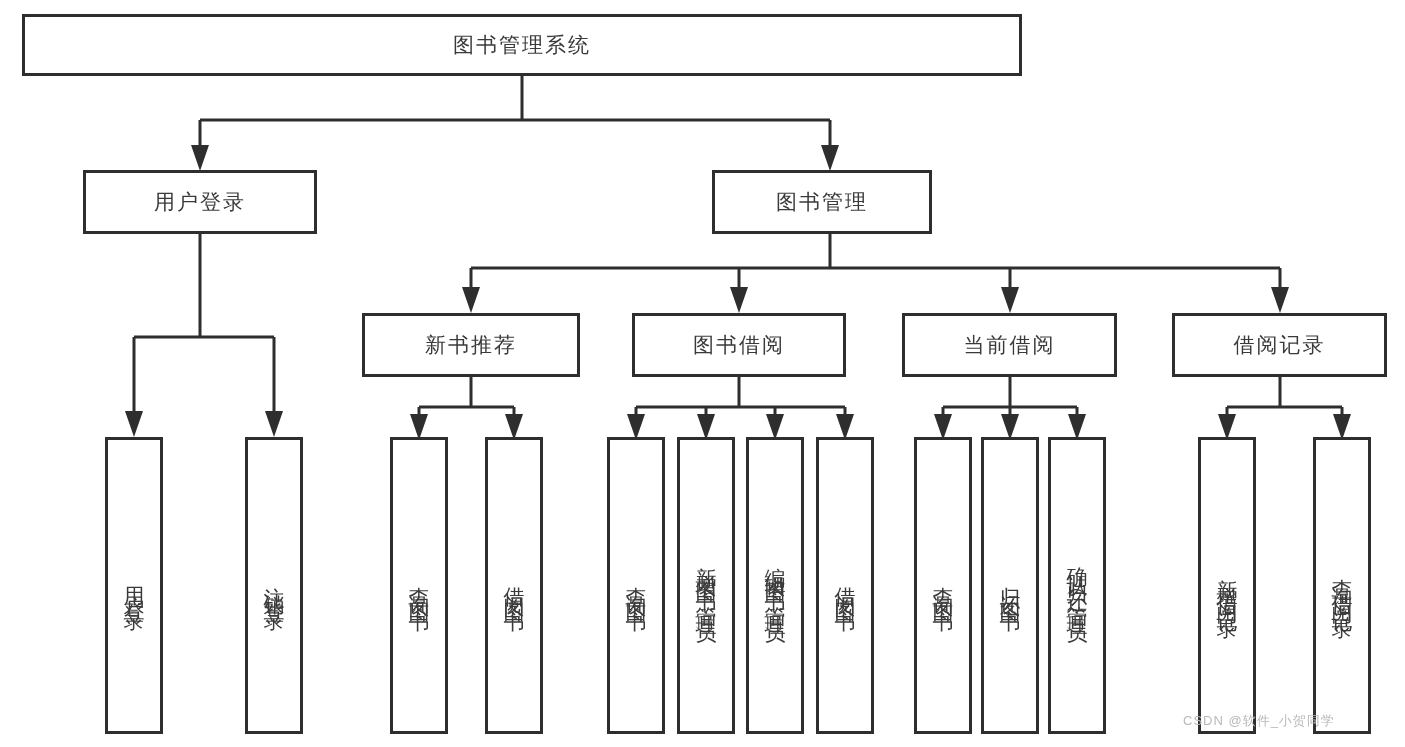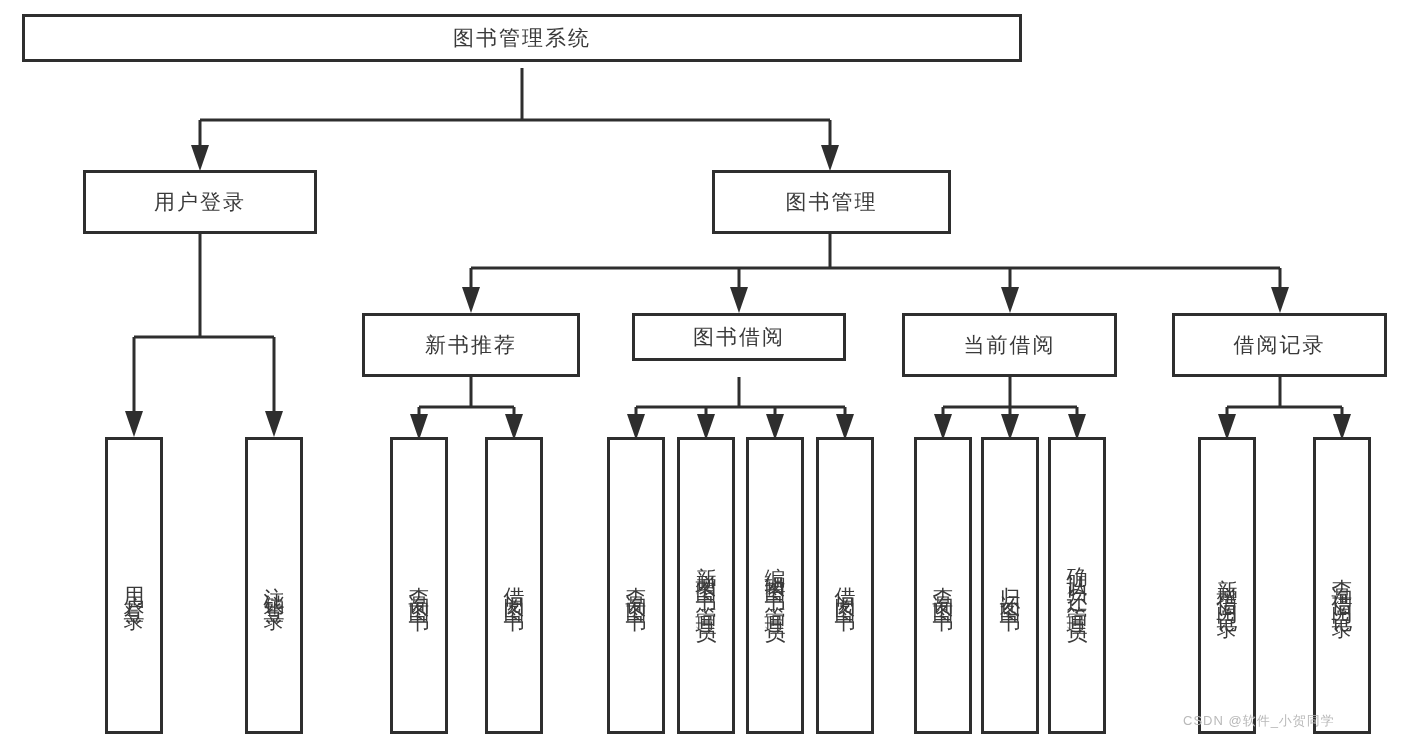--- a/index.html
+++ b/index.html
@@ -40,25 +40,25 @@
   .leaf {
     top: 437px;
     width: 58px;
     height: 297px;
     writing-mode: vertical-rl;
     text-orientation: mixed;
     letter-spacing: 8px;
     line-height: 52px;
   }
   
-  .root            { left: 22px;   top: 14px;  width: 1000px; height: 48px; text-align: right; }
+  .root            { left: 22px;   top: 14px;  width: 1000px; height: 62px; text-align: right; }
   .n-user-login    { left: 83px;   top: 170px; width: 234px;  height: 64px; }
-  .n-book-mgmt     { left: 712px;  top: 170px; width: 239px;  height: 64px; }
+  .n-book-mgmt     { left: 712px;  top: 170px; width: 220px;  height: 64px; }
   .n-new-books     { left: 362px;  top: 313px; width: 218px;  height: 64px; }
-  .n-book-borrow   { left: 632px;  top: 313px; width: 214px;  height: 48px; }
+  .n-book-borrow   { left: 632px;  top: 313px; width: 214px;  height: 64px; }
   .n-current-borrow{ left: 902px;  top: 313px; width: 215px;  height: 64px; text-align: right; }
   .n-borrow-records{ left: 1172px; top: 313px; width: 215px;  height: 64px; }
   .l-user-login    { left: 105px; }
   .l-logout        { left: 245px; }
   .l-query-a       { left: 390px; }
   .l-borrow-a      { left: 485px; }
   .l-query-b       { left: 607px; }
   .l-add-book      { left: 677px; }
   .l-edit-book     { left: 746px; }
   .l-borrow-b      { left: 816px; }

